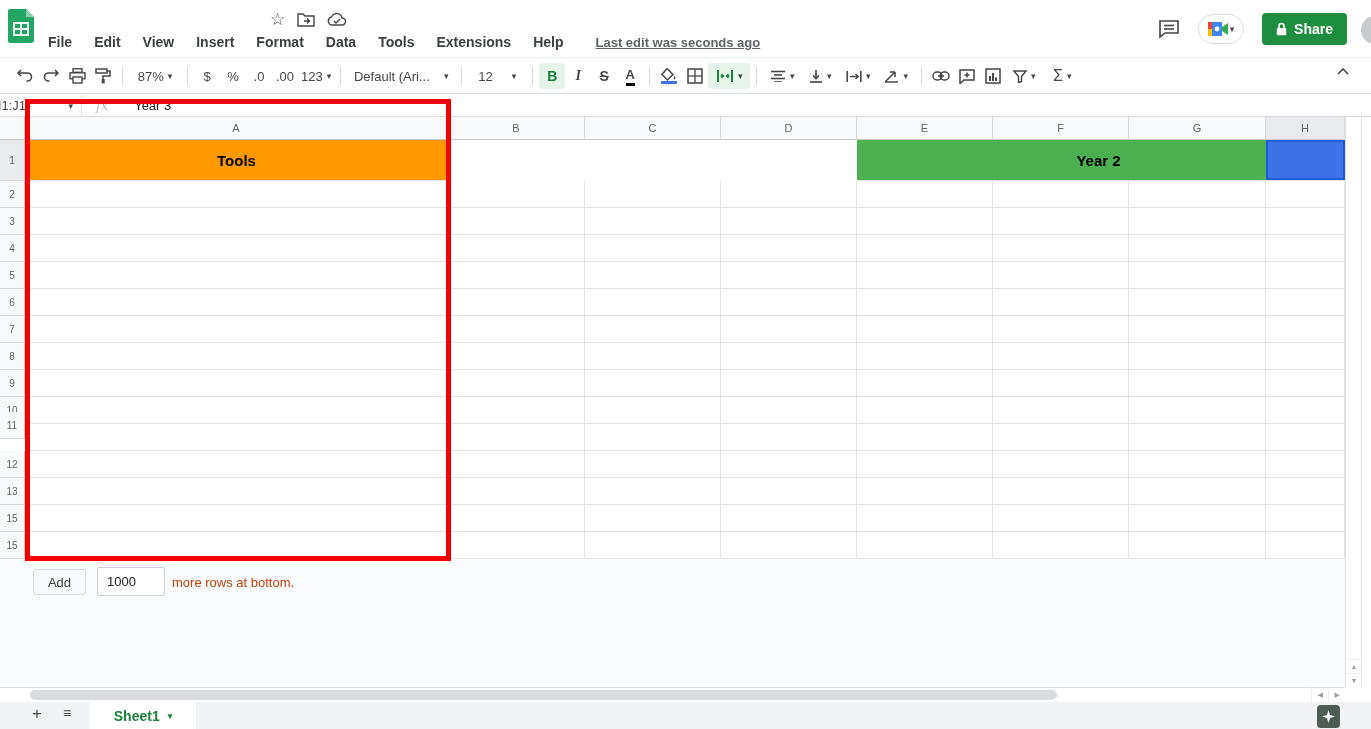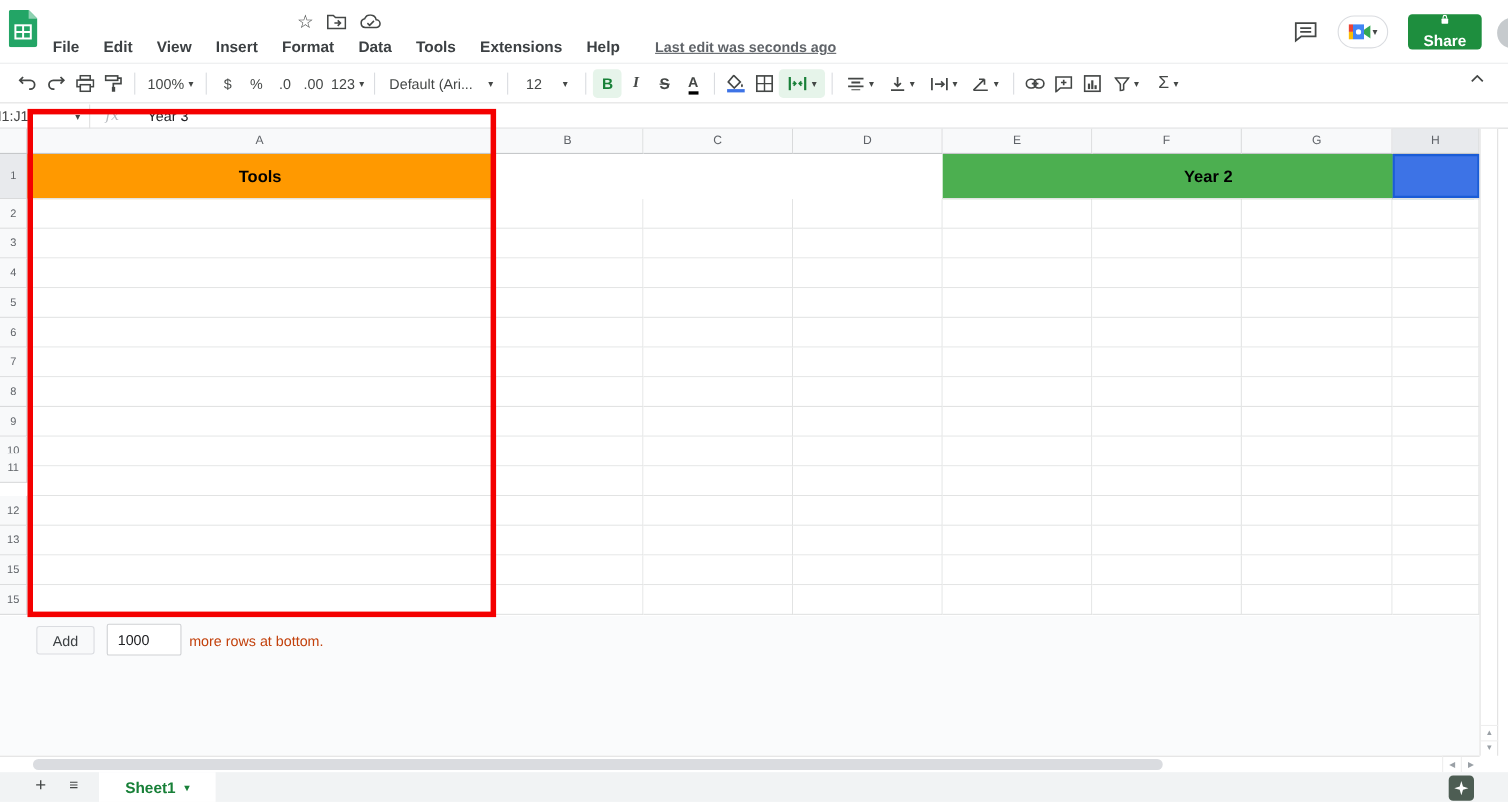--- a/index.html
+++ b/index.html
@@ -14,21 +14,21 @@
   .doc-title { position:absolute; left:48px; top:9px; font-size:18px; color:#202124; }
   .title-icons { position:absolute; left:270px; top:10px; display:flex; gap:12px; align-items:center; color:#444746; }
   .title-icons .glyph { font-size:17px; line-height:20px; }
   .menubar { position:absolute; left:48px; top:34px; display:flex; gap:22px; font-size:14px; color:#3c4043; }
   .menubar span { cursor:default;font-weight:bold; }
   .last-edit { font-size:13px; color:#5f6368; text-decoration:underline; margin-left:10px; padding-top:1px; }
   .tr-actions { position:absolute; right:24px; top:0; height:58px; display:flex; align-items:center; gap:18px; }
   .meet-pill { width:46px; height:30px; border:1px solid #dadce0; border-radius:16px; display:flex;
     align-items:center; justify-content:center; gap:2px; background:#fff; }
   .share-btn { height:32px; background:#1E8E3E; color:#fff; border:none; border-radius:4px;
-    font-size:14px; font-weight:bold; padding:0 14px; display:flex; align-items:center; gap:7px;flex-direction:column; }
+    font-size:14px; font-weight:bold; padding:0 14px; display:flex; align-items:center; gap:7px; }
   .avatar-sliver { position:absolute; right:-18px; top:16px; width:28px; height:28px; border-radius:50%;
     background:#c6cacd; }
 
   
   .toolbar { position:absolute; left:0; top:59px; width:1371px; height:35px; background:#fff;
     border-bottom:1px solid #E0E0E0; display:flex; align-items:center; padding-left:12px; font-size:13px; color:#444746; }
   .tb { height:26px; min-width:26px; border-radius:4px; display:flex; align-items:center; justify-content:center;
     padding:0 3px; gap:2px; }
   .tb.active { background:#E6F4EA; color:#188038; }
   .tb .dd { font-size:9px; color:#444746; margin-left:2px; }
@@ -181,21 +181,21 @@
     </div>
     <div class="tb">
       <svg class="ic" width="16" height="16" viewBox="0 0 16 16">
           <rect x="1" y="1" width="11" height="4" fill="none" stroke="#444746" stroke-width="1.5"></rect>
           <path d="M12 3 h3 v5 h-7 v3" fill="none" stroke="#444746" stroke-width="1.5"></path>
           <rect x="6.7" y="11" width="3" height="4.4" fill="#444746"></rect>
         </svg>
     </div>
     <div class="vsep"></div>
     <div class="tb" style="width:52px">
-      <span>100%</span>
+      <span>87%</span>
         <span class="dd">▾</span>
     </div>
     <div class="vsep"></div>
     <div class="tb">$</div>
     <div class="tb">%</div>
     <div class="tb">.0</div>
     <div class="tb">.00</div>
     <div class="tb">
       <span>123</span>
         <span class="dd">▾</span>

